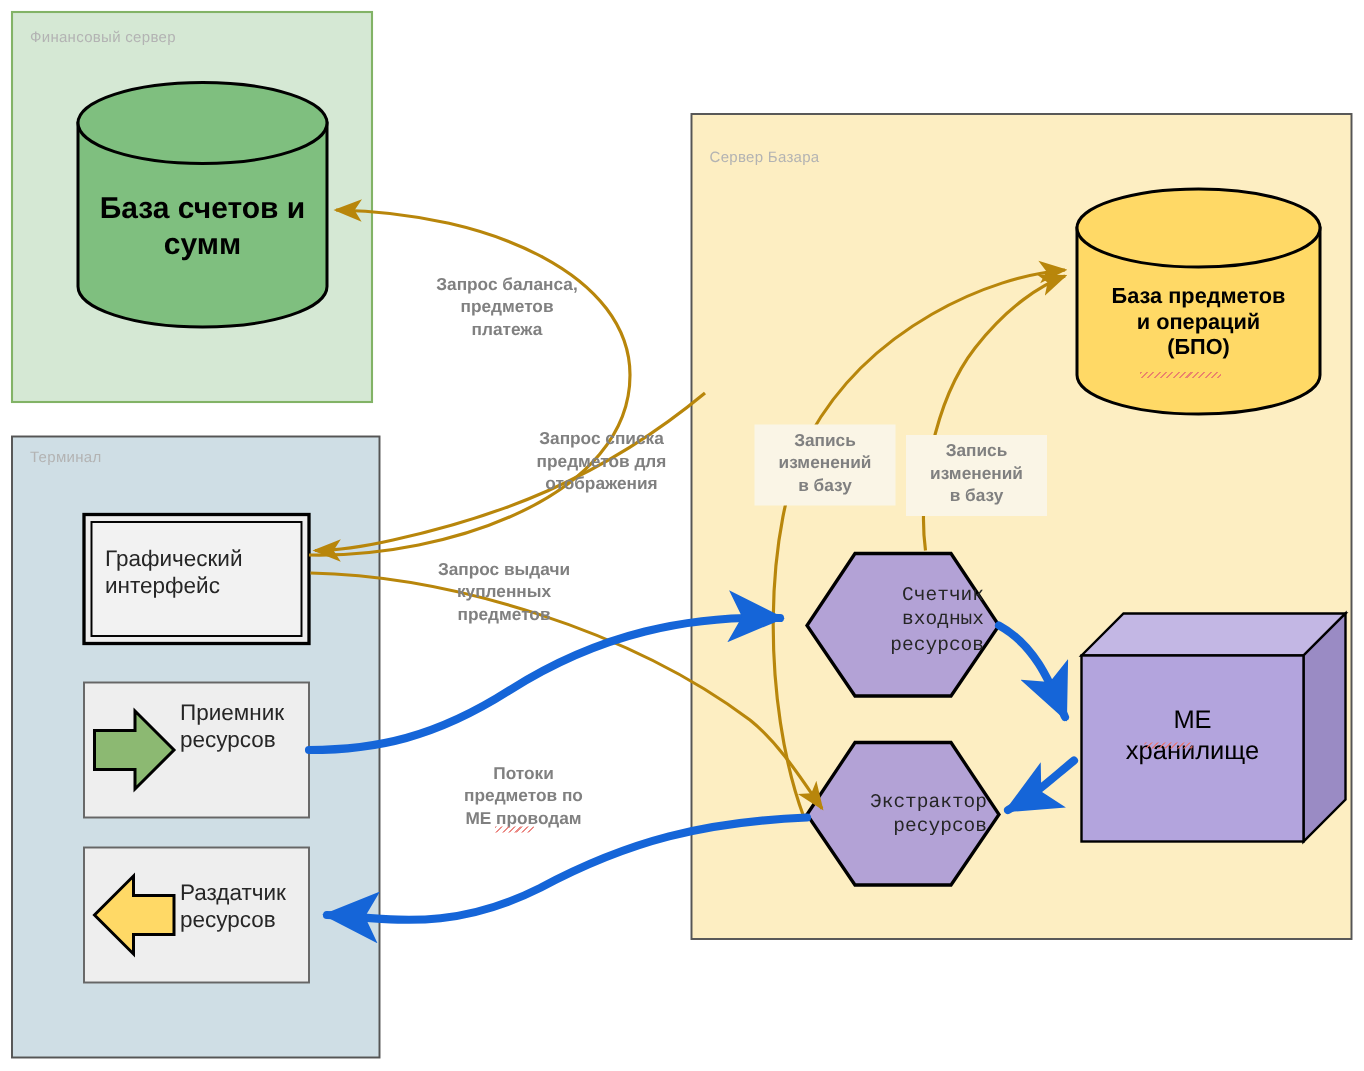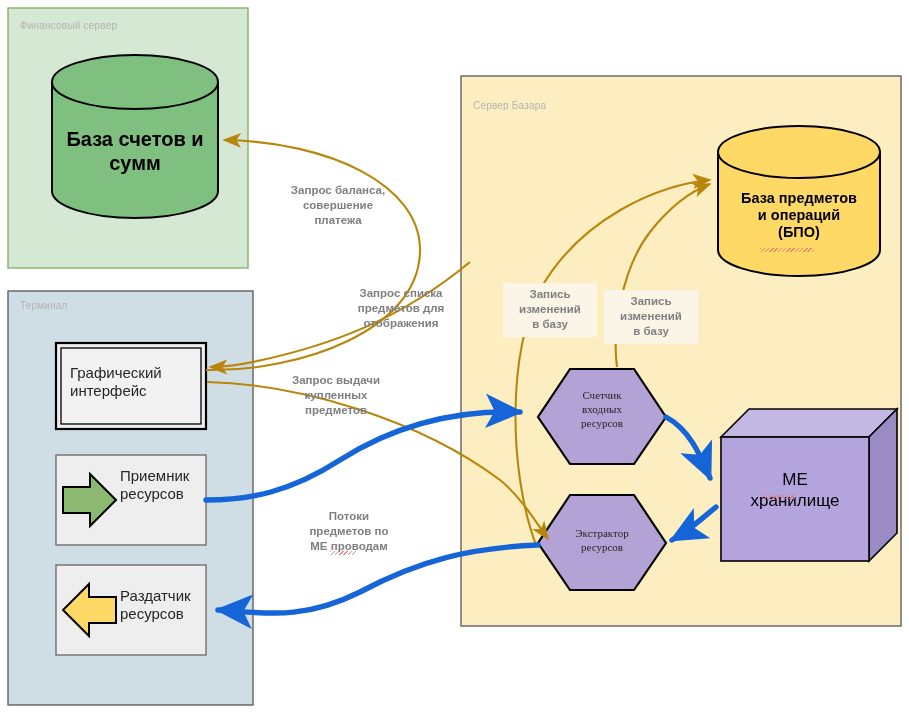--- a/index.html
+++ b/index.html
@@ -23,23 +23,23 @@
     line-height:1.18;white-space:pre-line;
   }
   .bold{font-weight:bold;}
   .edge-label{
     position:absolute;text-align:center;color:#808080;font-weight:bold;
     font-size:11.5px;line-height:1.32;white-space:pre-line;
     font-family:"Liberation Sans","DejaVu Sans",sans-serif;
   }
   .edge-label.boxed{background:#faf5e6;}
   .hex-label{
-    position:absolute;text-align:center;color:#262626;font-size:11px;
+    position:absolute;text-align:right;color:#262626;font-size:13px;
     line-height:1.25;white-space:pre-line;
-    font-family:Liberation Serif, serif;
+    font-family:Liberation Mono, monospace;
   }
   .me-label{
     position:absolute;text-align:center;color:#000000;font-size:17px;
     line-height:1.22;white-space:pre-line;
     font-family:"Liberation Sans","DejaVu Sans",sans-serif;
   }
   .term-label{
     position:absolute;color:#262626;font-size:15px;line-height:1.2;
     white-space:pre-line;
     font-family:"Liberation Sans","DejaVu Sans",sans-serif;
@@ -157,21 +157,21 @@
 ресурсов</div>
 
     <div class="hex-label" style="left:546px;top:527px;width:112px;">Экстрактор
 ресурсов</div>
 
     <div class="me-label" style="left:721px;top:470px;width:148px;">ME
 хранилище</div>
     <div class="squig" style="left:763px;top:495px;width:32px;"></div>
 
     <div class="edge-label" style="left:272px;top:183px;width:132px;">Запрос баланса,
-совершение
+предметов
 платежа</div>
 
     <div class="edge-label" style="left:347px;top:286px;width:108px;">Запрос списка
 предметов для
 отображения</div>
 
     <div class="edge-label" style="left:280px;top:373px;width:112px;">Запрос выдачи
 купленных
 предметов</div>
 

